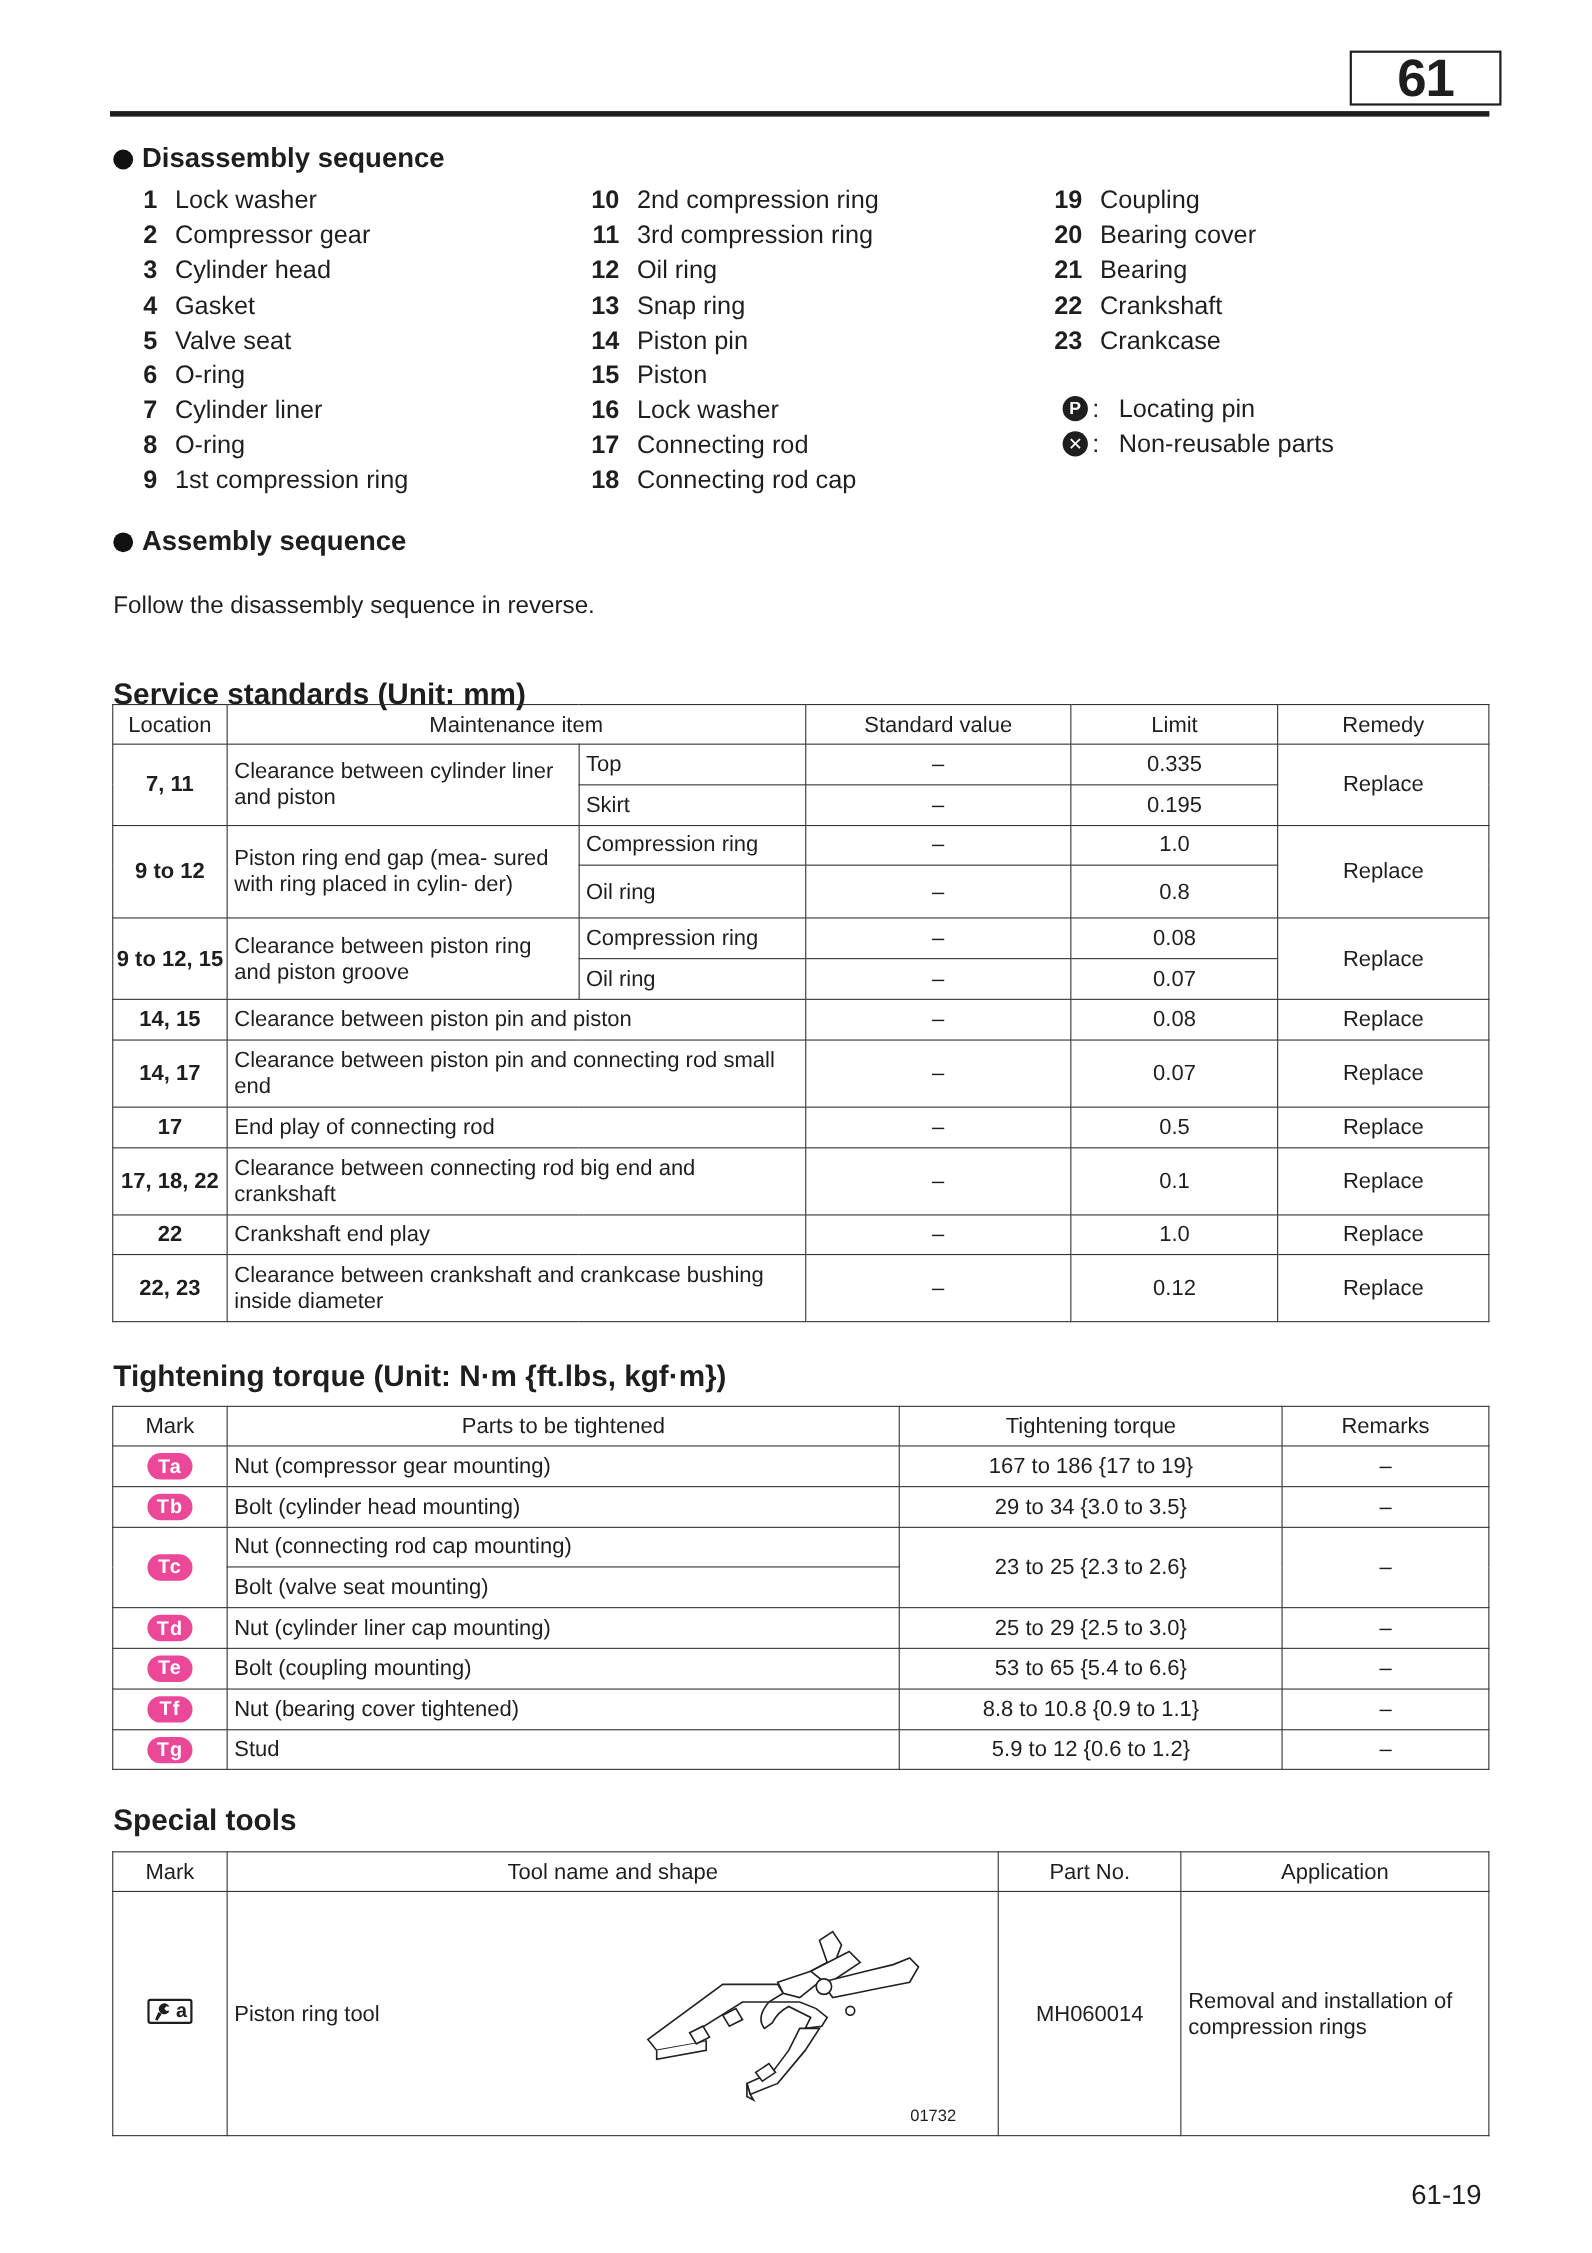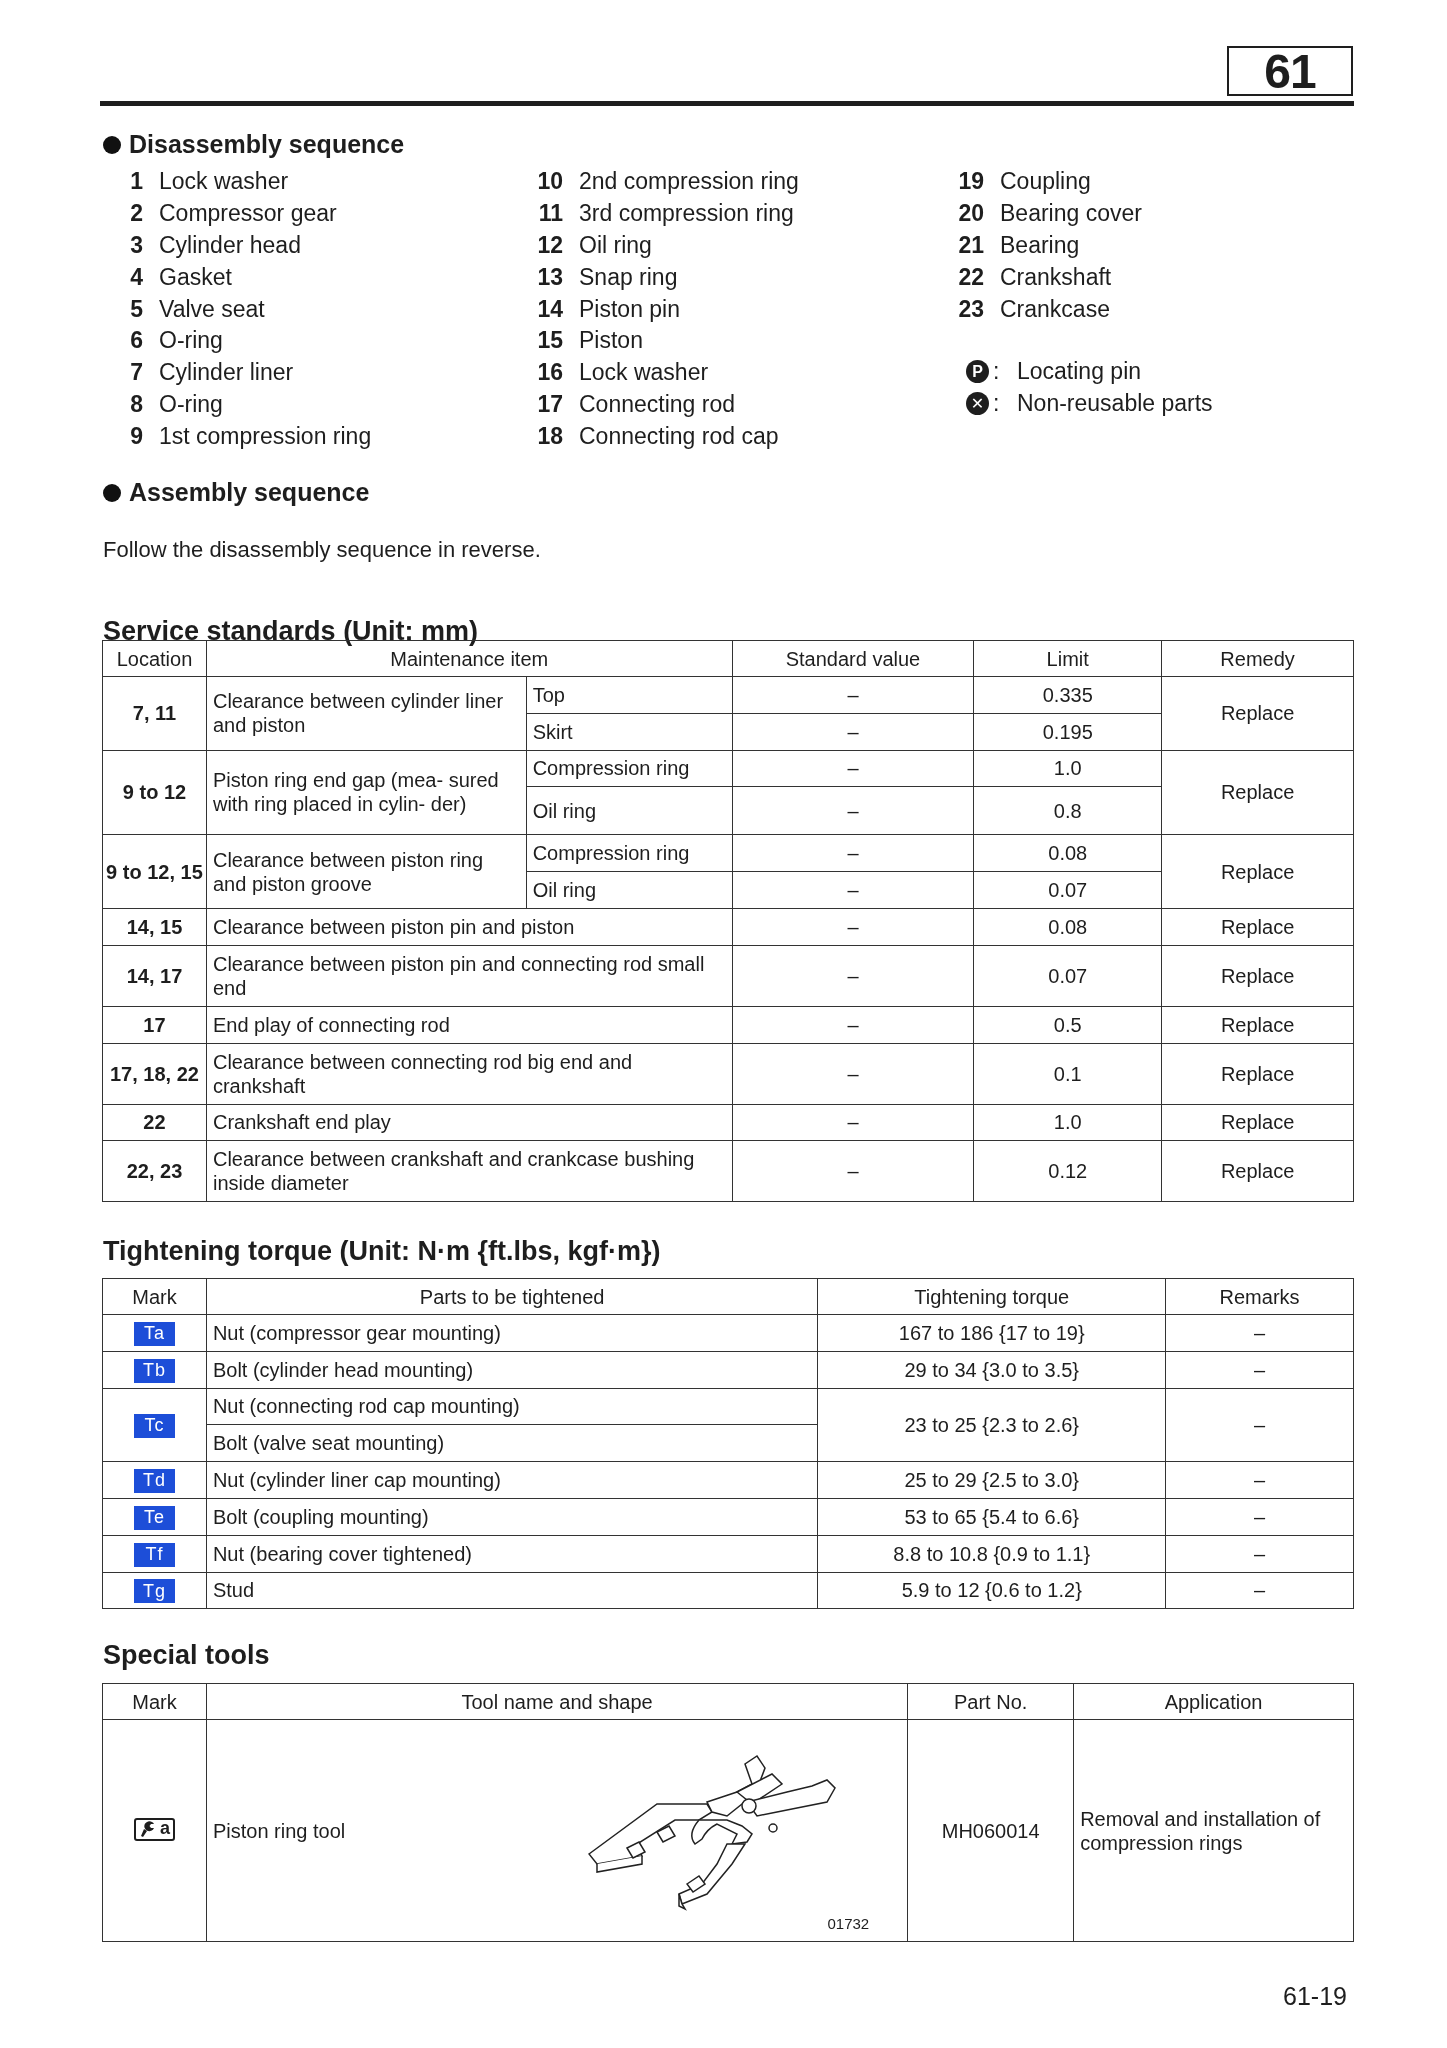--- a/index.html
+++ b/index.html
@@ -1,20 +1,20 @@
 <!DOCTYPE html>
 <html><head>
 <meta charset="utf-8">
 <style>
   * { box-sizing: border-box; margin: 0; padding: 0; }
   html, body { width: 1447px; height: 2048px; background: #ffffff; }
   body { position: relative; font-family: "Liberation Sans", "DejaVu Sans", sans-serif; color: #1e1e1e; overflow: hidden; }
 
   .page-num-box {
-    position: absolute; left: 1227px; top: 46px; width: 126px; height: 50px;
+    position: absolute; left: 1227px; top: 46px; width: 138px; height: 50px;
     border: 2px solid #1e1e1e; display: flex; align-items: center; justify-content: center;
     font-size: 48px; font-weight: bold; letter-spacing: -1px;
   }
   .top-rule { position: absolute; left: 100px; top: 101px; width: 1254px; height: 5px; background: #1e1e1e; }
 
   .section-head {
     position: absolute; left: 103px; font-size: 25px; font-weight: bold; display: flex; align-items: center;
   }
   .bullet { display: inline-block; width: 18px; height: 18px; border-radius: 50%; background: #111; margin-right: 8px; }
 
@@ -33,21 +33,21 @@
   .table-title { position: absolute; left: 103px; font-size: 27px; font-weight: bold; }
 
   table { position: absolute; left: 102px; border-collapse: collapse; font-size: 20px; }
   td, th { border: 1.6px solid #333; font-weight: normal; vertical-align: middle; line-height: 1.2; }
   th { text-align: center; height: 36px; margin-top: 20px; }
   .c { text-align: center; }
   .l { text-align: left; padding-left: 6px; padding-right: 6px; }
   .b { font-weight: bold; }
 
   #svc td { height: 36.8px; }
-  .t-mark { display: inline-flex; align-items: center; justify-content: center; width: 41px; height: 24px; border-radius: 0; background: #1d4ed8; color: #fff; font-size: 18px; font-weight: normal; letter-spacing: 1px; }
+  .t-mark { display: inline-flex; align-items: center; justify-content: center; width: 41px; height: 24px; border-radius: 12px; background: #ec4899; color: #fff; font-size: 18px; font-weight: bold; letter-spacing: 1px; }
 
   #trq td { height: 36.8px; }
   #tools td { height: 222px; }
 
   .tool-mark { display: inline-flex; align-items: center; border: 2px solid #1e1e1e; border-radius: 3px; height: 23px; padding: 0 3px; font-size: 18px; font-weight: bold; }
   .tool-cell { position: relative; }
   .tool-figure { position: absolute; left: 380px; top: 24px; }
   .fig-code { position: absolute; right: 38px; bottom: 8px; font-size: 15px; }
 
   .footer-page { position: absolute; left: 1283px; top: 1982px; font-size: 25px; }

